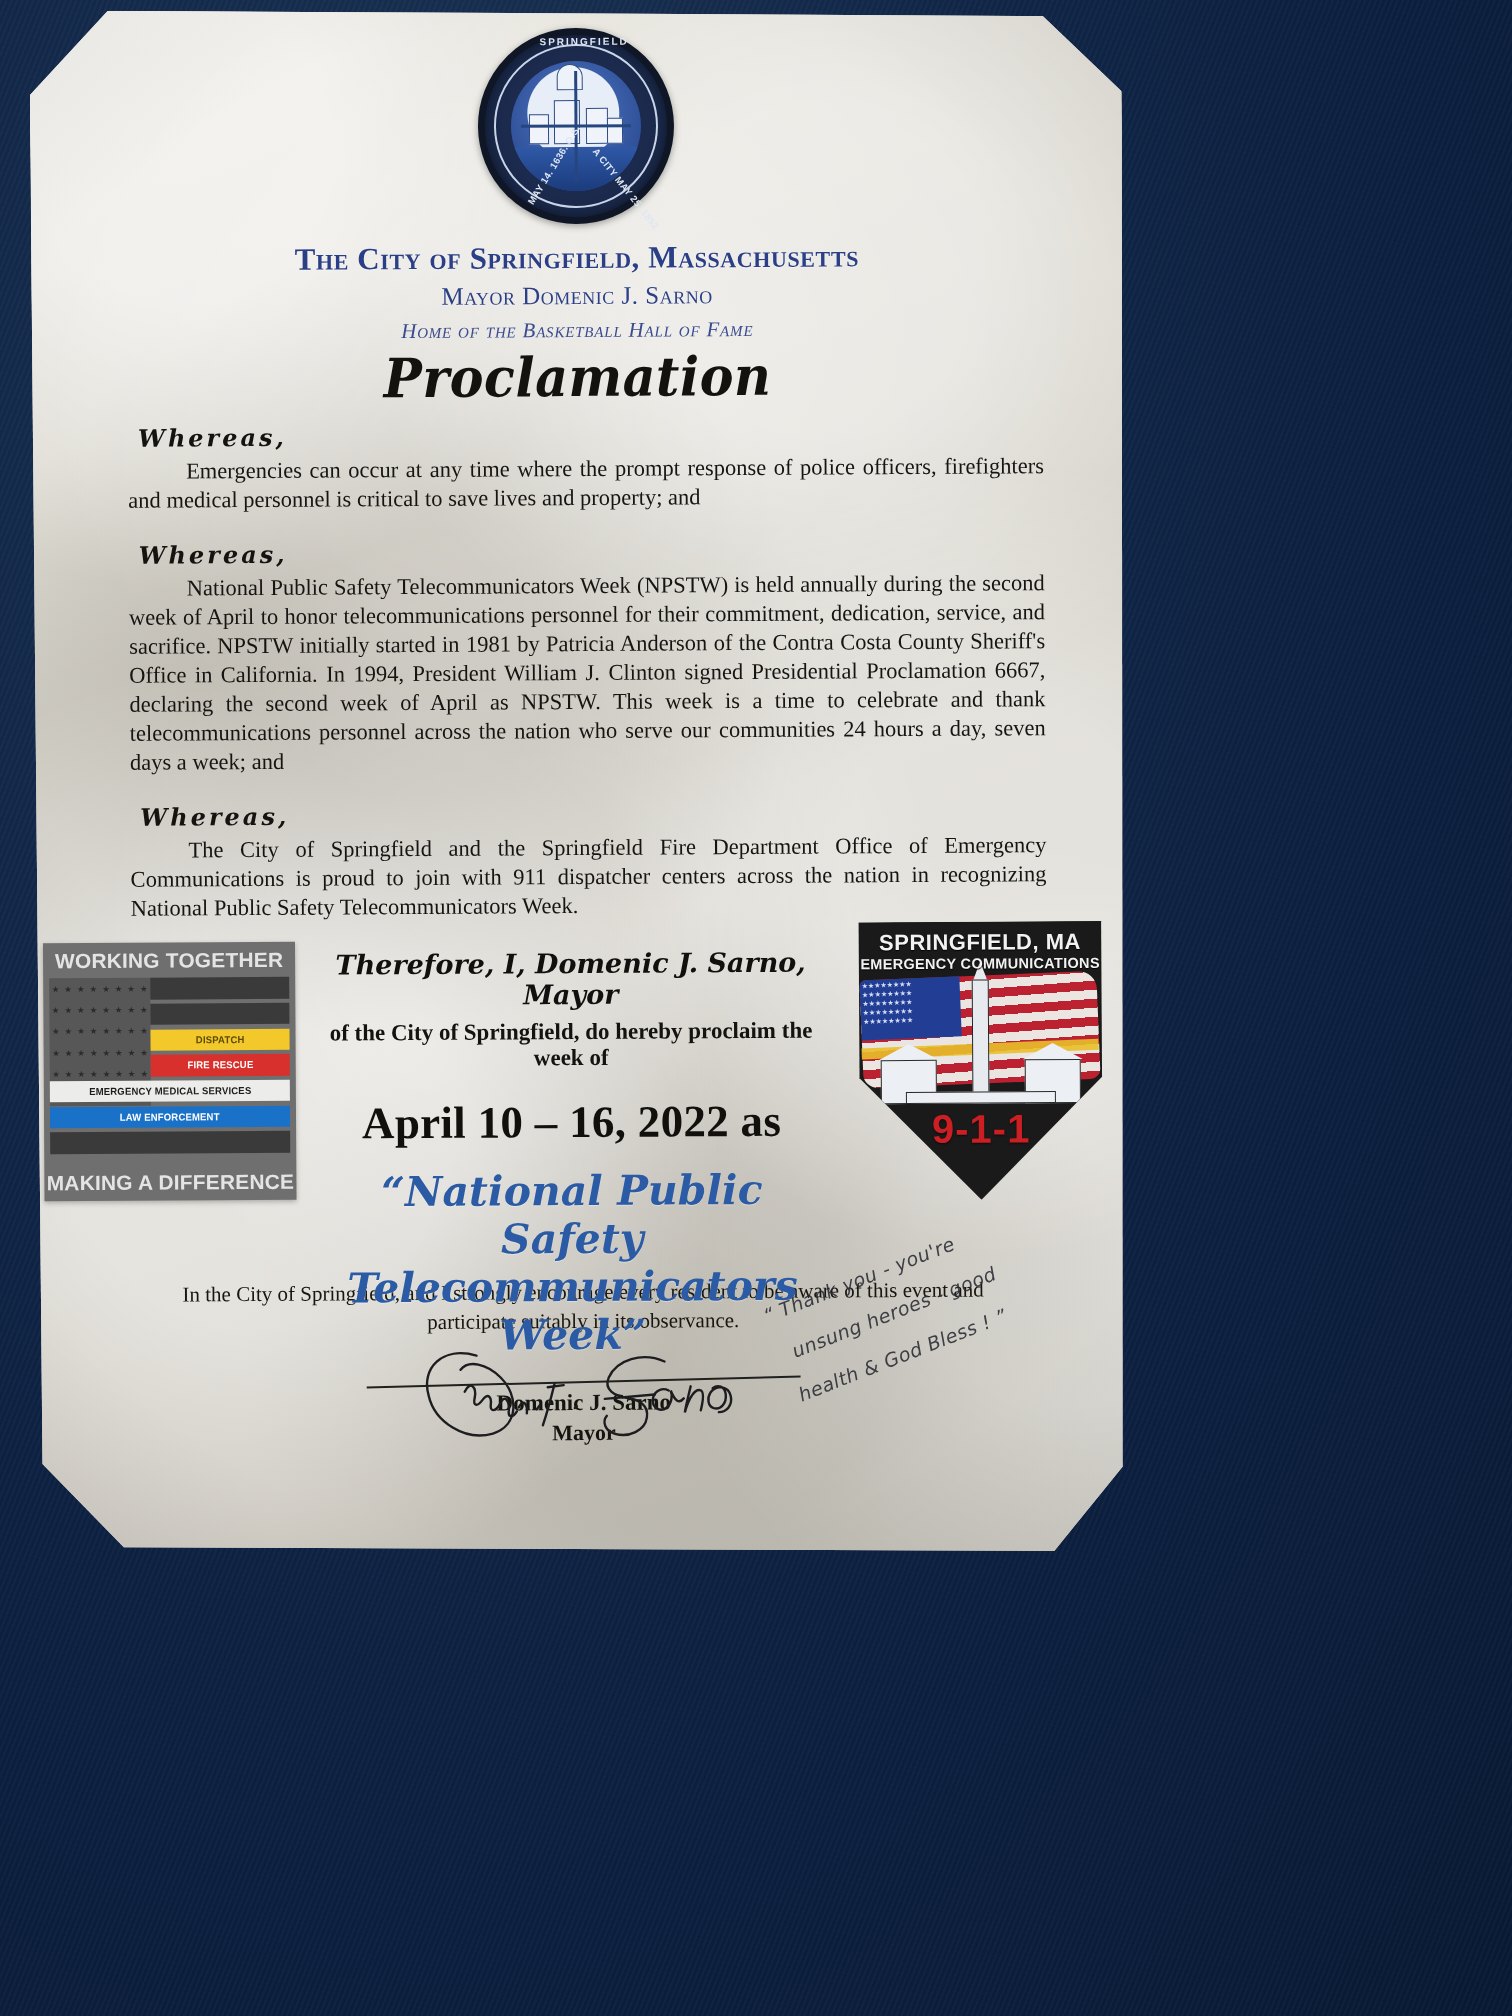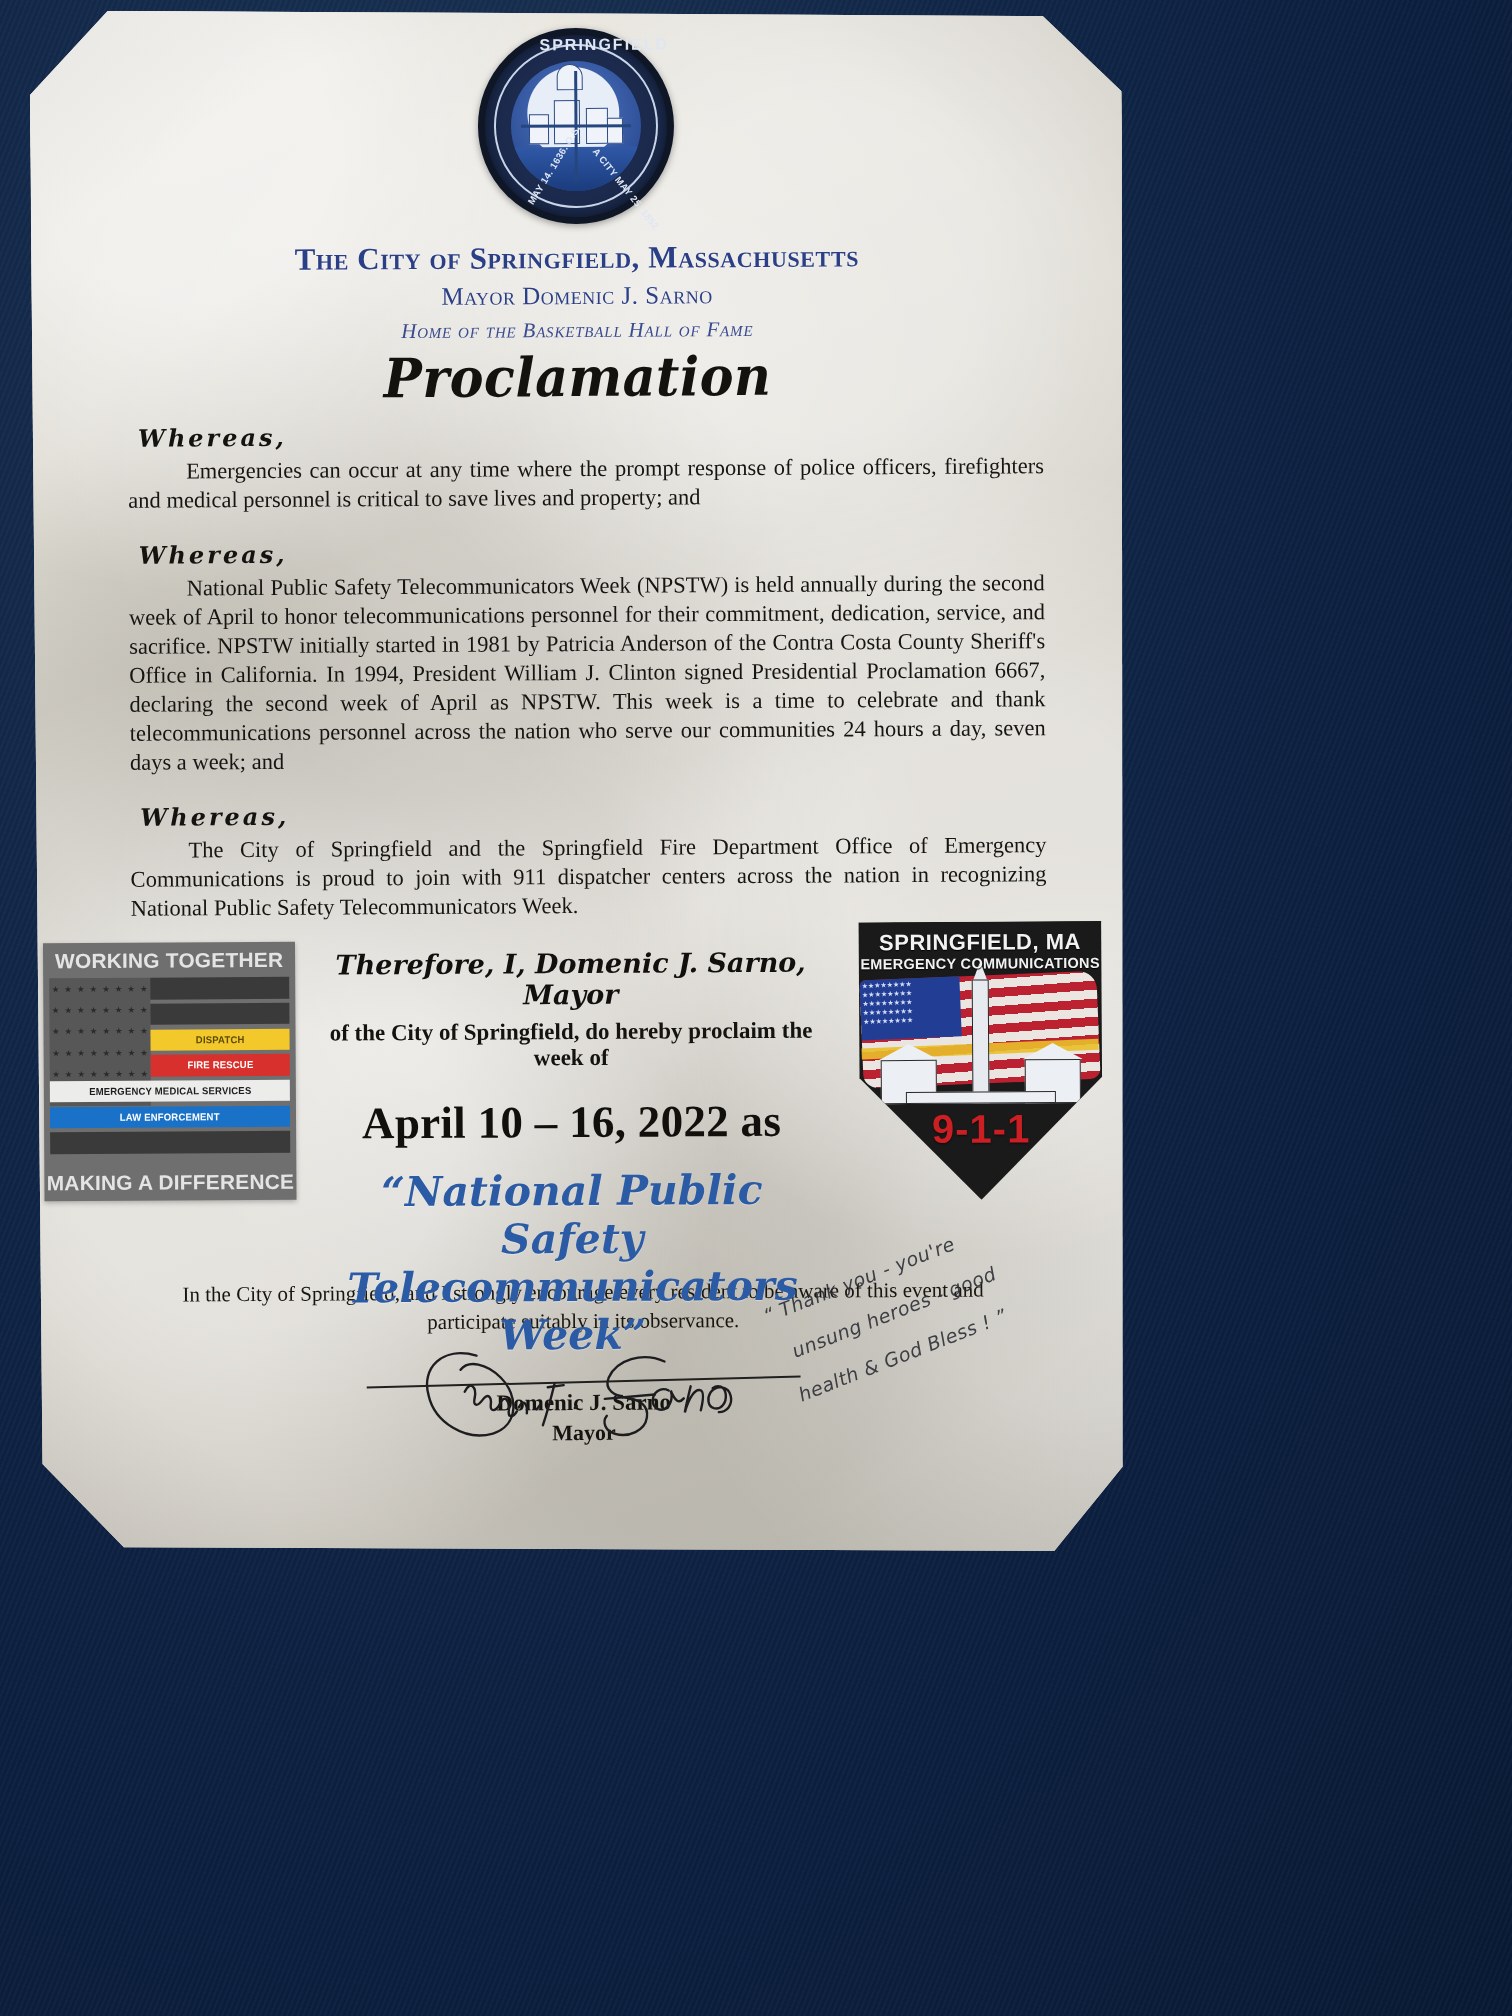--- a/index.html
+++ b/index.html
@@ -401,21 +401,21 @@
             <div class="sk-dome" style="left:35%;bottom:78%;"></div>
             <div class="sk-bldg" style="left:58%;bottom:36%;width:22px;height:36px;"></div>
             <div class="sk-bldg" style="left:74%;bottom:36%;width:16px;height:26px;"></div>
             <div class="seal-cross-v"></div>
             <div class="seal-cross-h"></div>
           </div>
         </div>
         <div class="seal-text">
           <span style="transform:rotate(-58deg) translate(-90px,-4px);">MAY 14. 1636. O.S.</span>
           <span style="transform:rotate(52deg) translate(30px,-6px);">A CITY MAY 25, 1852</span>
-          <span style="transform:translate(-36px,-90px);font-size:16px;letter-spacing:2px;">SPRINGFIELD</span>
+          <span style="transform:translate(-36px,-90px);font-size:10px;letter-spacing:2px;">SPRINGFIELD</span>
         </div>
       </div>
     </div>
 
     <div class="city-line">The City of Springfield, Massachusetts</div>
     <div class="mayor-line">Mayor Domenic J. Sarno</div>
     <div class="hof-line">Home of the Basketball Hall of Fame</div>
     <div class="proclamation-title">Proclamation</div>
 
     <div class="body-area">

